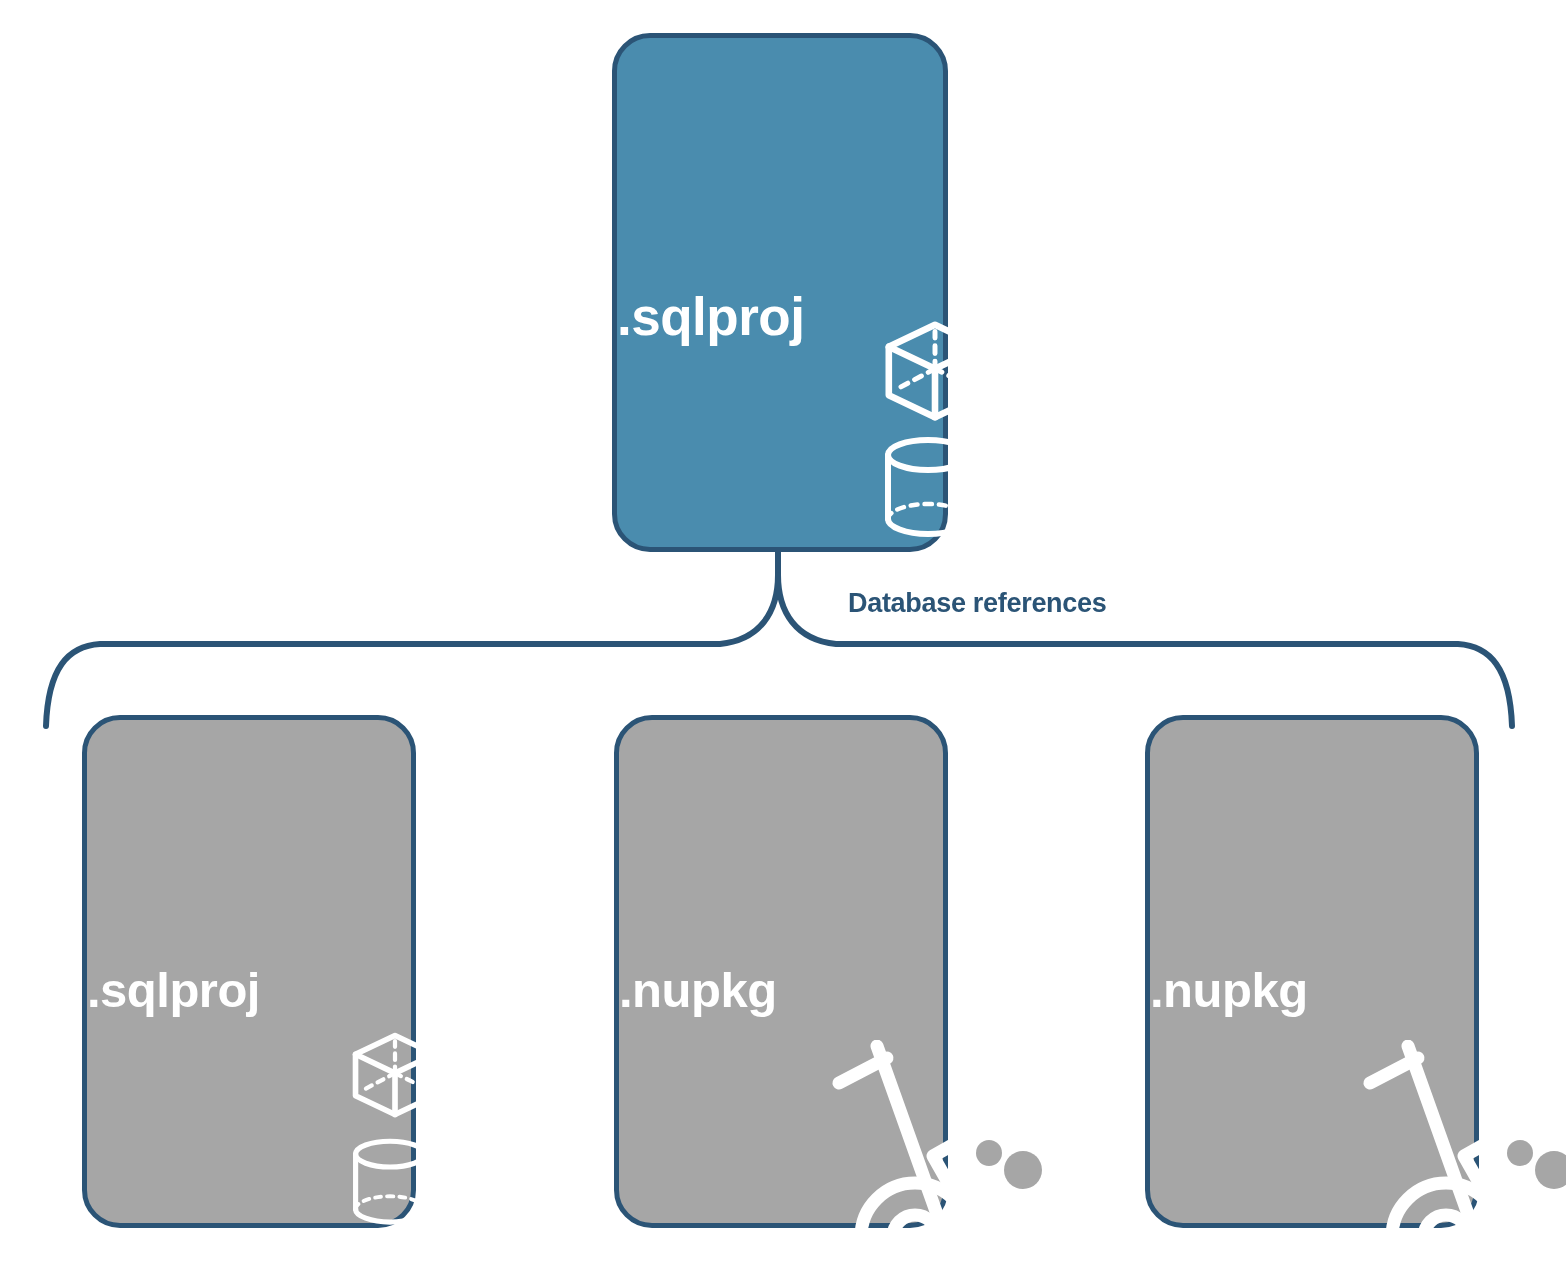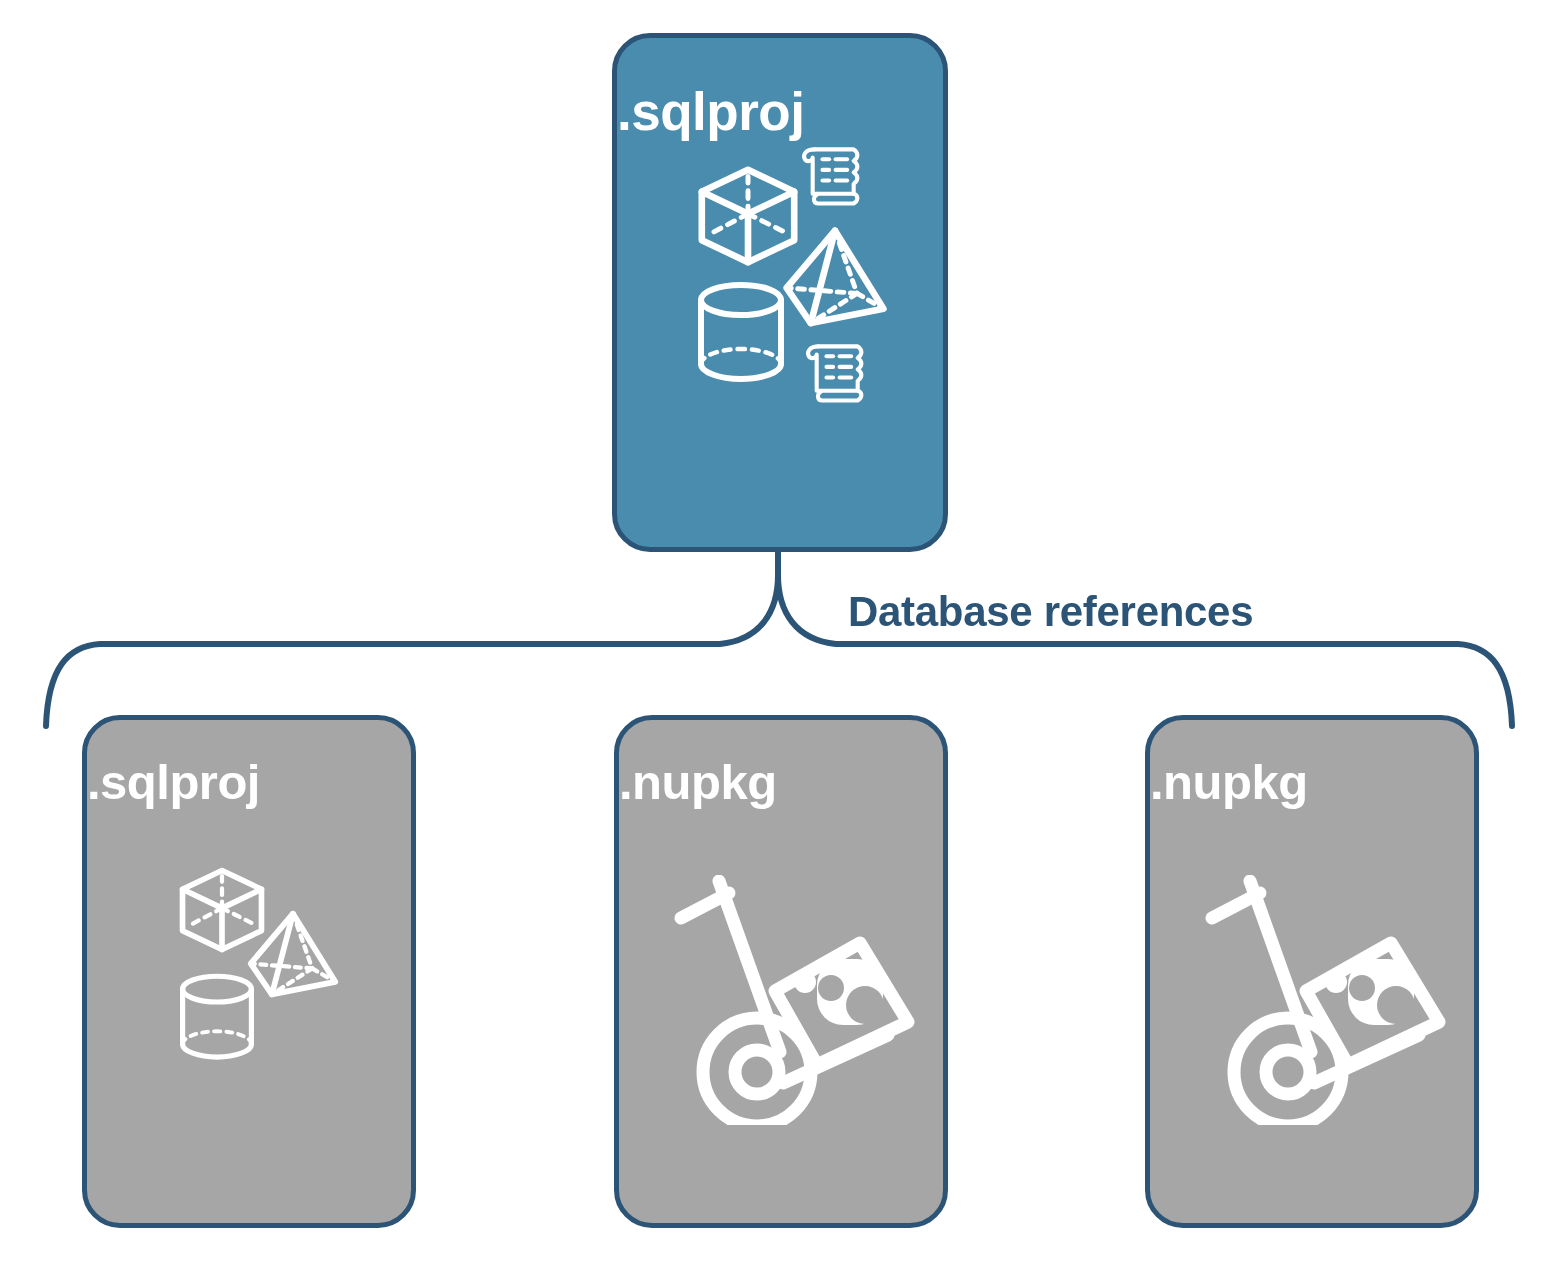--- a/index.html
+++ b/index.html
@@ -19,22 +19,22 @@
     left: 0; top: 0;
     width: 1566px;
     height: 1274px;
   }
   .node-box {
     position: absolute;
     box-sizing: border-box;
     border: 5px solid #2B5476;
     border-radius: 38px;
     display: flex;
-    flex-direction: column;
-    align-items: flex-start;
+    flex-direction: row;
+    align-items: center;
   }
   .node-box.primary { background: #4A8CAE; }
   .node-box.secondary { background: #A6A6A6; }
 
   .node-title {
     color: #ffffff;
     font-weight: bold;
     letter-spacing: -0.5px;
     line-height: 1;
     user-select: none;
@@ -55,21 +55,21 @@
   }
   .icon-area svg {
     position: absolute;
     display: block;
   }
 
   .brace-label {
     position: absolute;
     color: #2B5476;
     font-weight: bold;
-    font-size: 42px;
+    font-size: 27px;
     letter-spacing: -0.3px;
     white-space: nowrap;
     user-select: none;
   }
   #connector {
     position: absolute;
     left: 0; top: 0;
     width: 1566px;
     height: 1274px;
     pointer-events: none;

